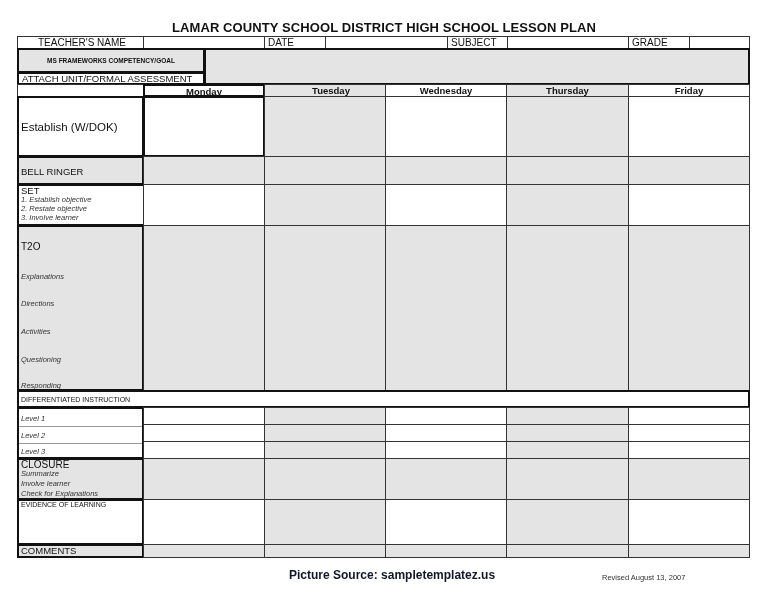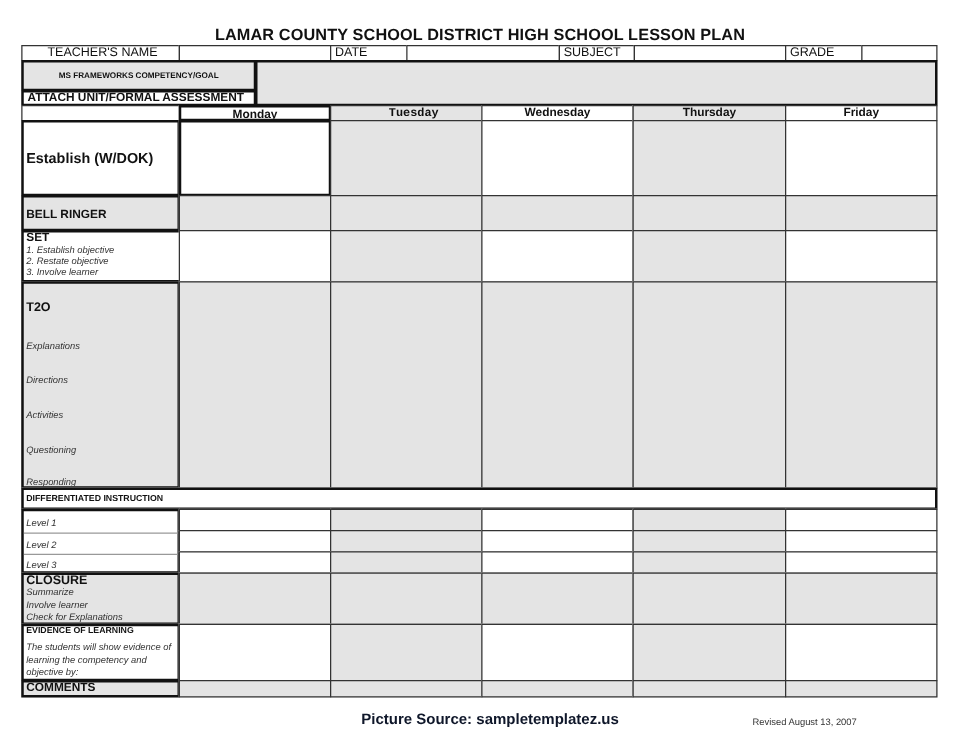--- a/index.html
+++ b/index.html
@@ -5,21 +5,21 @@
   html, body { margin:0; padding:0; }
   body { width:768px; height:594px; background:#ffffff; position:relative; overflow:hidden; font-family:"Liberation Sans", sans-serif; color:#111; }
   .abs { position:absolute; box-sizing:border-box; }
   .title { left:0; width:768px; top:20px; text-align:center; font-weight:bold; font-size:13px; letter-spacing:0.1px; }
   .cell { position:absolute; box-sizing:border-box; border:1px solid #333; overflow:hidden; }
   .g { background:#e4e4e4; }
   .w { background:#ffffff; }
   .thick { border-width:2px; border-color:#111; }
   .lbl { font-size:10px; padding-left:3px; white-space:nowrap; }
   .hdr { font-size:9.5px; font-weight:bold; text-align:center; line-height:11px; }
-  .b { font-weight:bold; }
+  .b { font-weight:normal; }
   .it { font-style:italic; font-size:7.5px; color:#333; }
   .footer-src { left:289px; top:568px; font-size:12px; font-weight:bold; color:#0f172a; }
   .footer-rev { left:602px; top:573px; font-size:7.5px; color:#333; }
 </style>
 </head>
 <body>
 
 <div class="abs title">LAMAR COUNTY SCHOOL DISTRICT  HIGH SCHOOL LESSON PLAN</div>
 
 <div class="cell w lbl" style="left:17px;top:36px;width:127px;height:13px;line-height:11px;text-align:center;">TEACHER'S NAME</div>
@@ -30,21 +30,21 @@
 <div class="cell w" style="left:507px;top:36px;width:122px;height:13px;"></div>
 <div class="cell w lbl" style="left:628px;top:36px;width:62px;height:13px;line-height:11px;">GRADE</div>
 <div class="cell w" style="left:689px;top:36px;width:61px;height:13px;"></div>
 
 <div class="cell g thick" style="left:17px;top:48px;width:188px;height:25px;font-size:6.5px;font-weight:bold;text-align:center;line-height:21px;">MS FRAMEWORKS COMPETENCY/GOAL</div>
 <div class="cell w thick lbl b" style="left:17px;top:72px;width:188px;height:13px;line-height:9px;font-size:9.5px;">ATTACH UNIT/FORMAL ASSESSMENT</div>
 <div class="cell g thick" style="left:204px;top:48px;width:546px;height:37px;"></div>
 
 <div class="cell w" style="left:17px;top:84px;width:127px;height:13px;"></div>
 <div class="cell w hdr thick" style="left:143px;top:84px;width:122px;height:13px;">Monday</div>
-<div class="cell g hdr" style="left:264px;top:84px;width:134px;height:13px;font-family:Liberation Mono, monospace;">Tuesday</div>
+<div class="cell g hdr" style="left:264px;top:84px;width:134px;height:13px;">Tuesday</div>
 <div class="cell w hdr" style="left:385px;top:84px;width:122px;height:13px;">Wednesday</div>
 <div class="cell g hdr" style="left:506px;top:84px;width:123px;height:13px;">Thursday</div>
 <div class="cell w hdr" style="left:628px;top:84px;width:122px;height:13px;">Friday</div>
 
 <div class="cell w thick" style="left:17px;top:96px;width:127px;height:61px;">
   <div class="b" style="font-size:11.5px;padding:23px 0 0 2px;">Establish (W/DOK)</div>
 </div>
 <div class="cell w thick" style="left:143px;top:96px;width:122px;height:61px;"></div>
 <div class="cell g" style="left:264px;top:96px;width:122px;height:61px;"></div>
 <div class="cell w" style="left:385px;top:96px;width:122px;height:61px;"></div>
@@ -123,21 +123,20 @@
   <div class="it" style="line-height:10px;padding-left:2px;">Check for Explanations</div>
 </div>
 <div class="cell g" style="left:143px;top:458px;width:122px;height:42px;"></div>
 <div class="cell g" style="left:264px;top:458px;width:122px;height:42px;"></div>
 <div class="cell g" style="left:385px;top:458px;width:122px;height:42px;"></div>
 <div class="cell g" style="left:506px;top:458px;width:123px;height:42px;"></div>
 <div class="cell g" style="left:628px;top:458px;width:122px;height:42px;"></div>
 
 <div class="cell w thick" style="left:17px;top:499px;width:127px;height:46px;">
   <div class="b" style="font-size:7px;line-height:7px;padding-left:2px;">EVIDENCE OF LEARNING</div>
-  <div class="it" style="line-height:10px;padding:5px 2px 0 2px;white-space:normal;">The students will show evidence of learning the competency and objective by:</div>
 </div>
 <div class="cell w" style="left:143px;top:499px;width:122px;height:46px;"></div>
 <div class="cell g" style="left:264px;top:499px;width:122px;height:46px;"></div>
 <div class="cell w" style="left:385px;top:499px;width:122px;height:46px;"></div>
 <div class="cell g" style="left:506px;top:499px;width:123px;height:46px;"></div>
 <div class="cell w" style="left:628px;top:499px;width:122px;height:46px;"></div>
 
 <div class="cell g thick" style="left:17px;top:544px;width:127px;height:14px;">
   <div class="b" style="font-size:9.5px;line-height:9px;padding-left:2px;">COMMENTS</div>
 </div>

